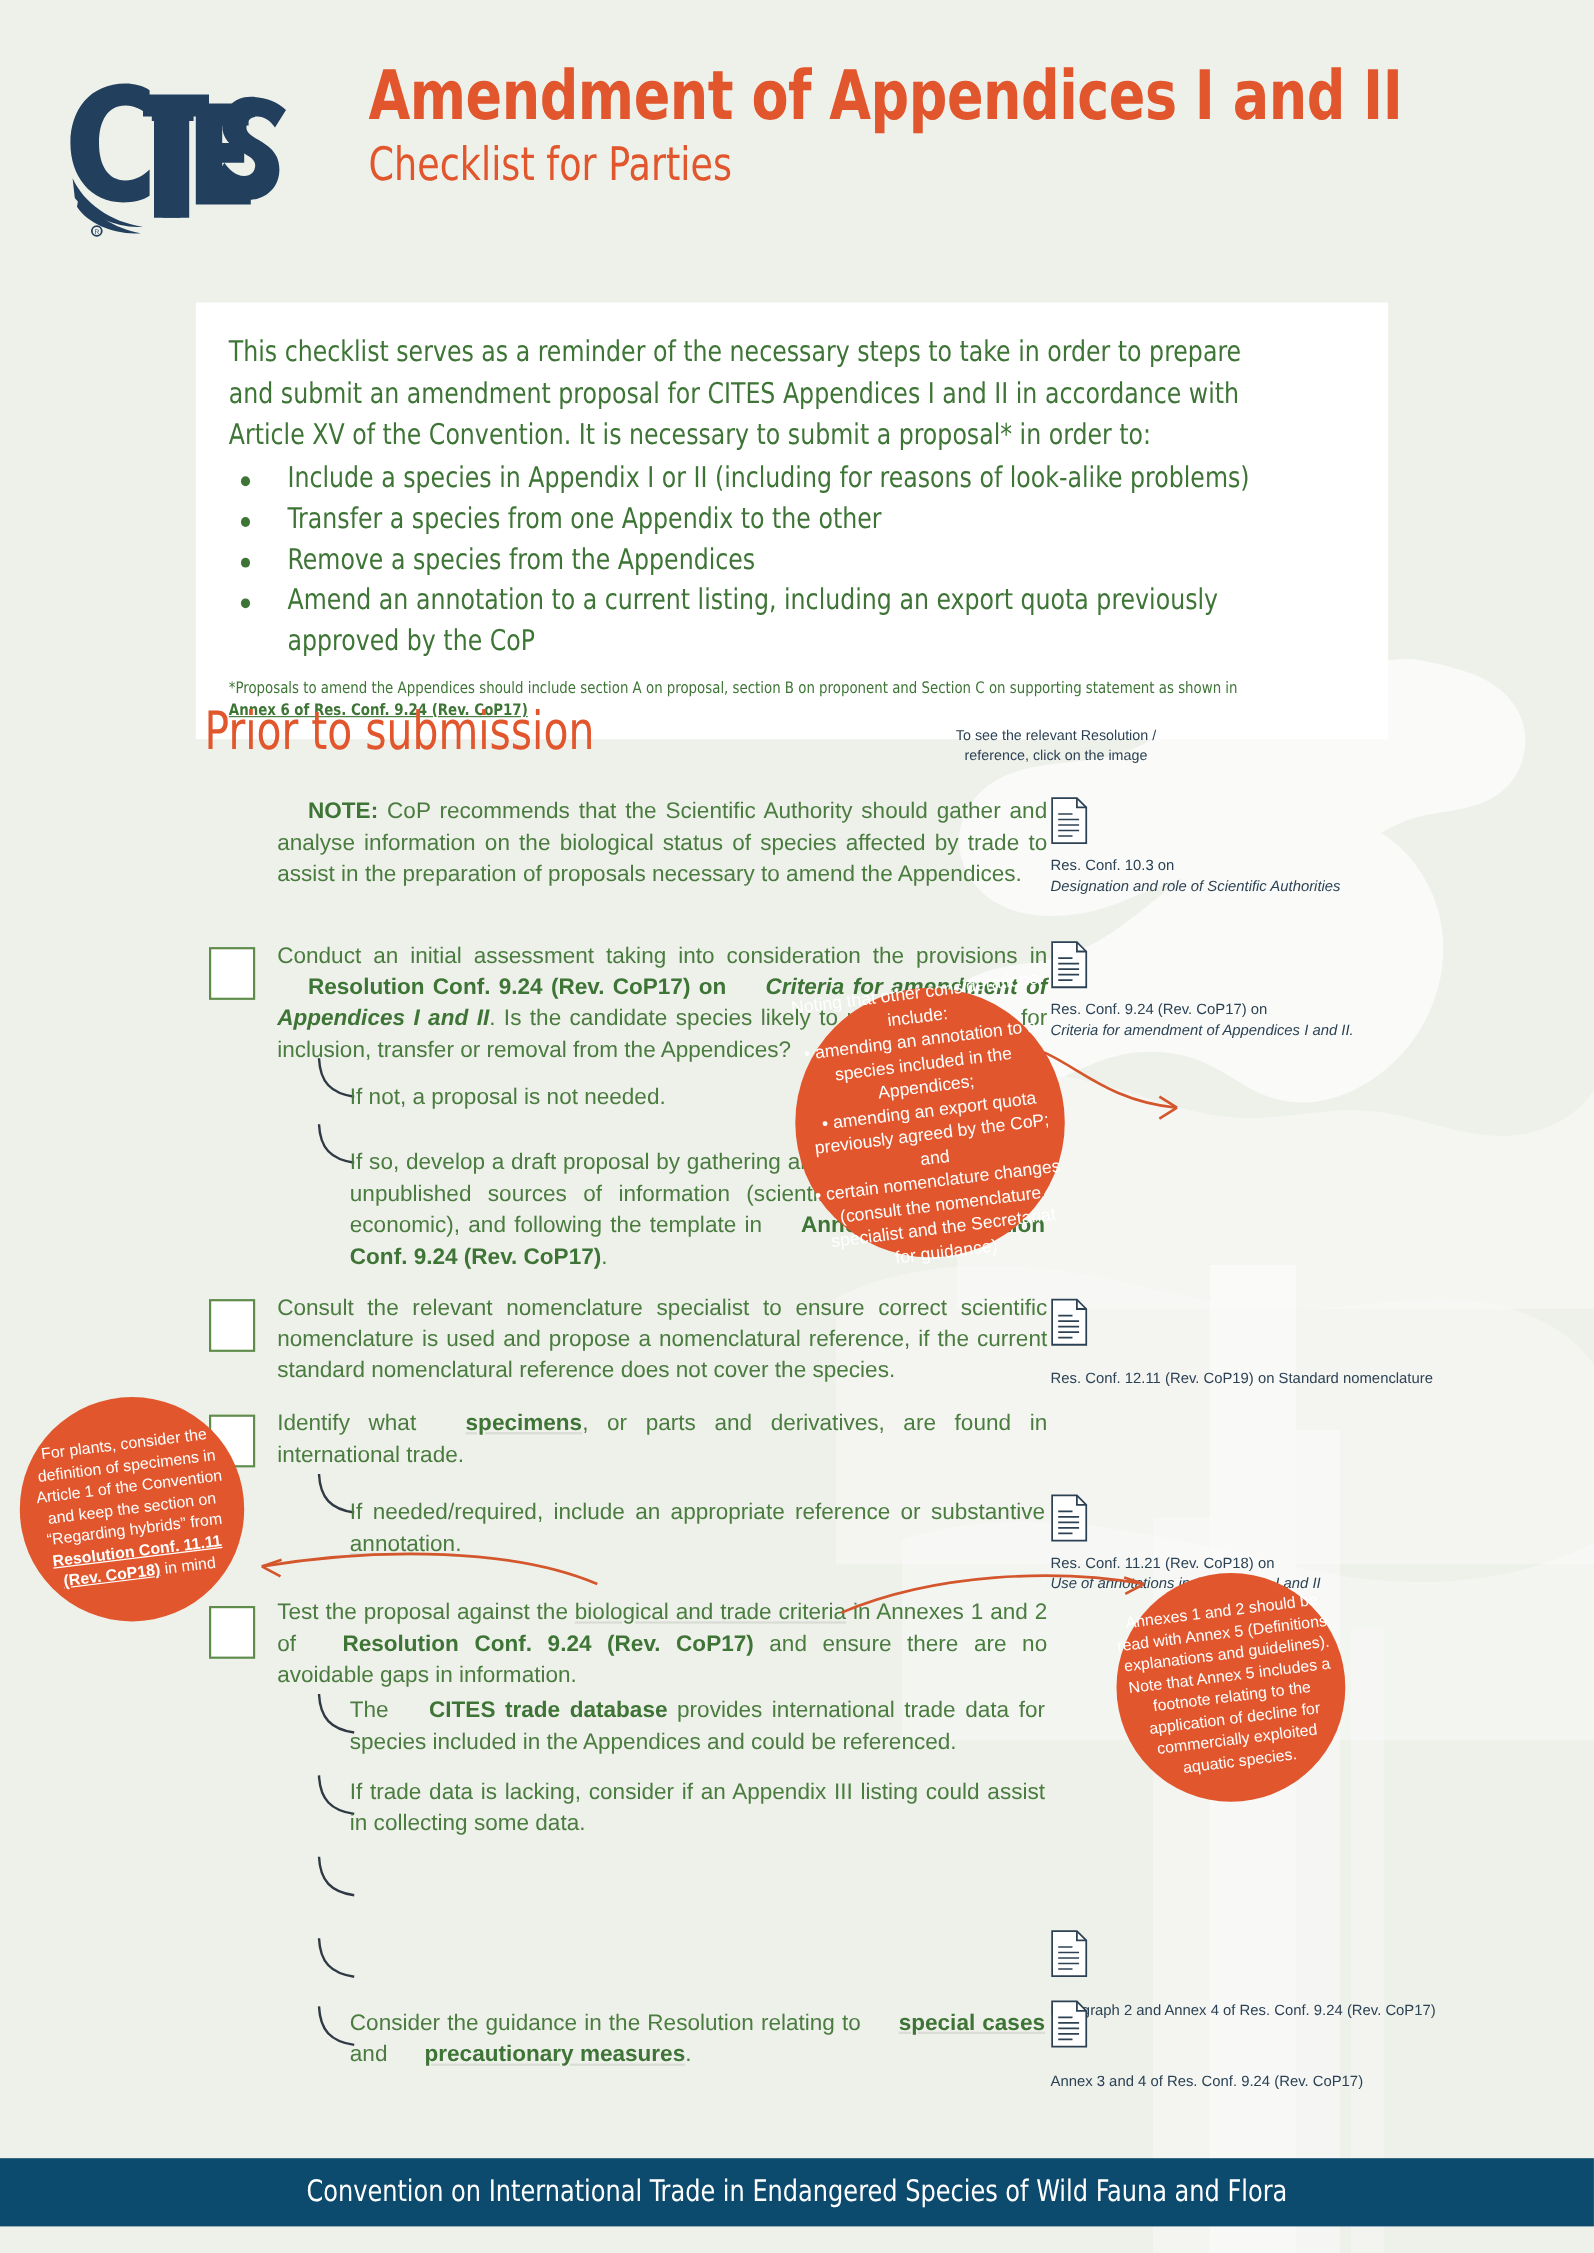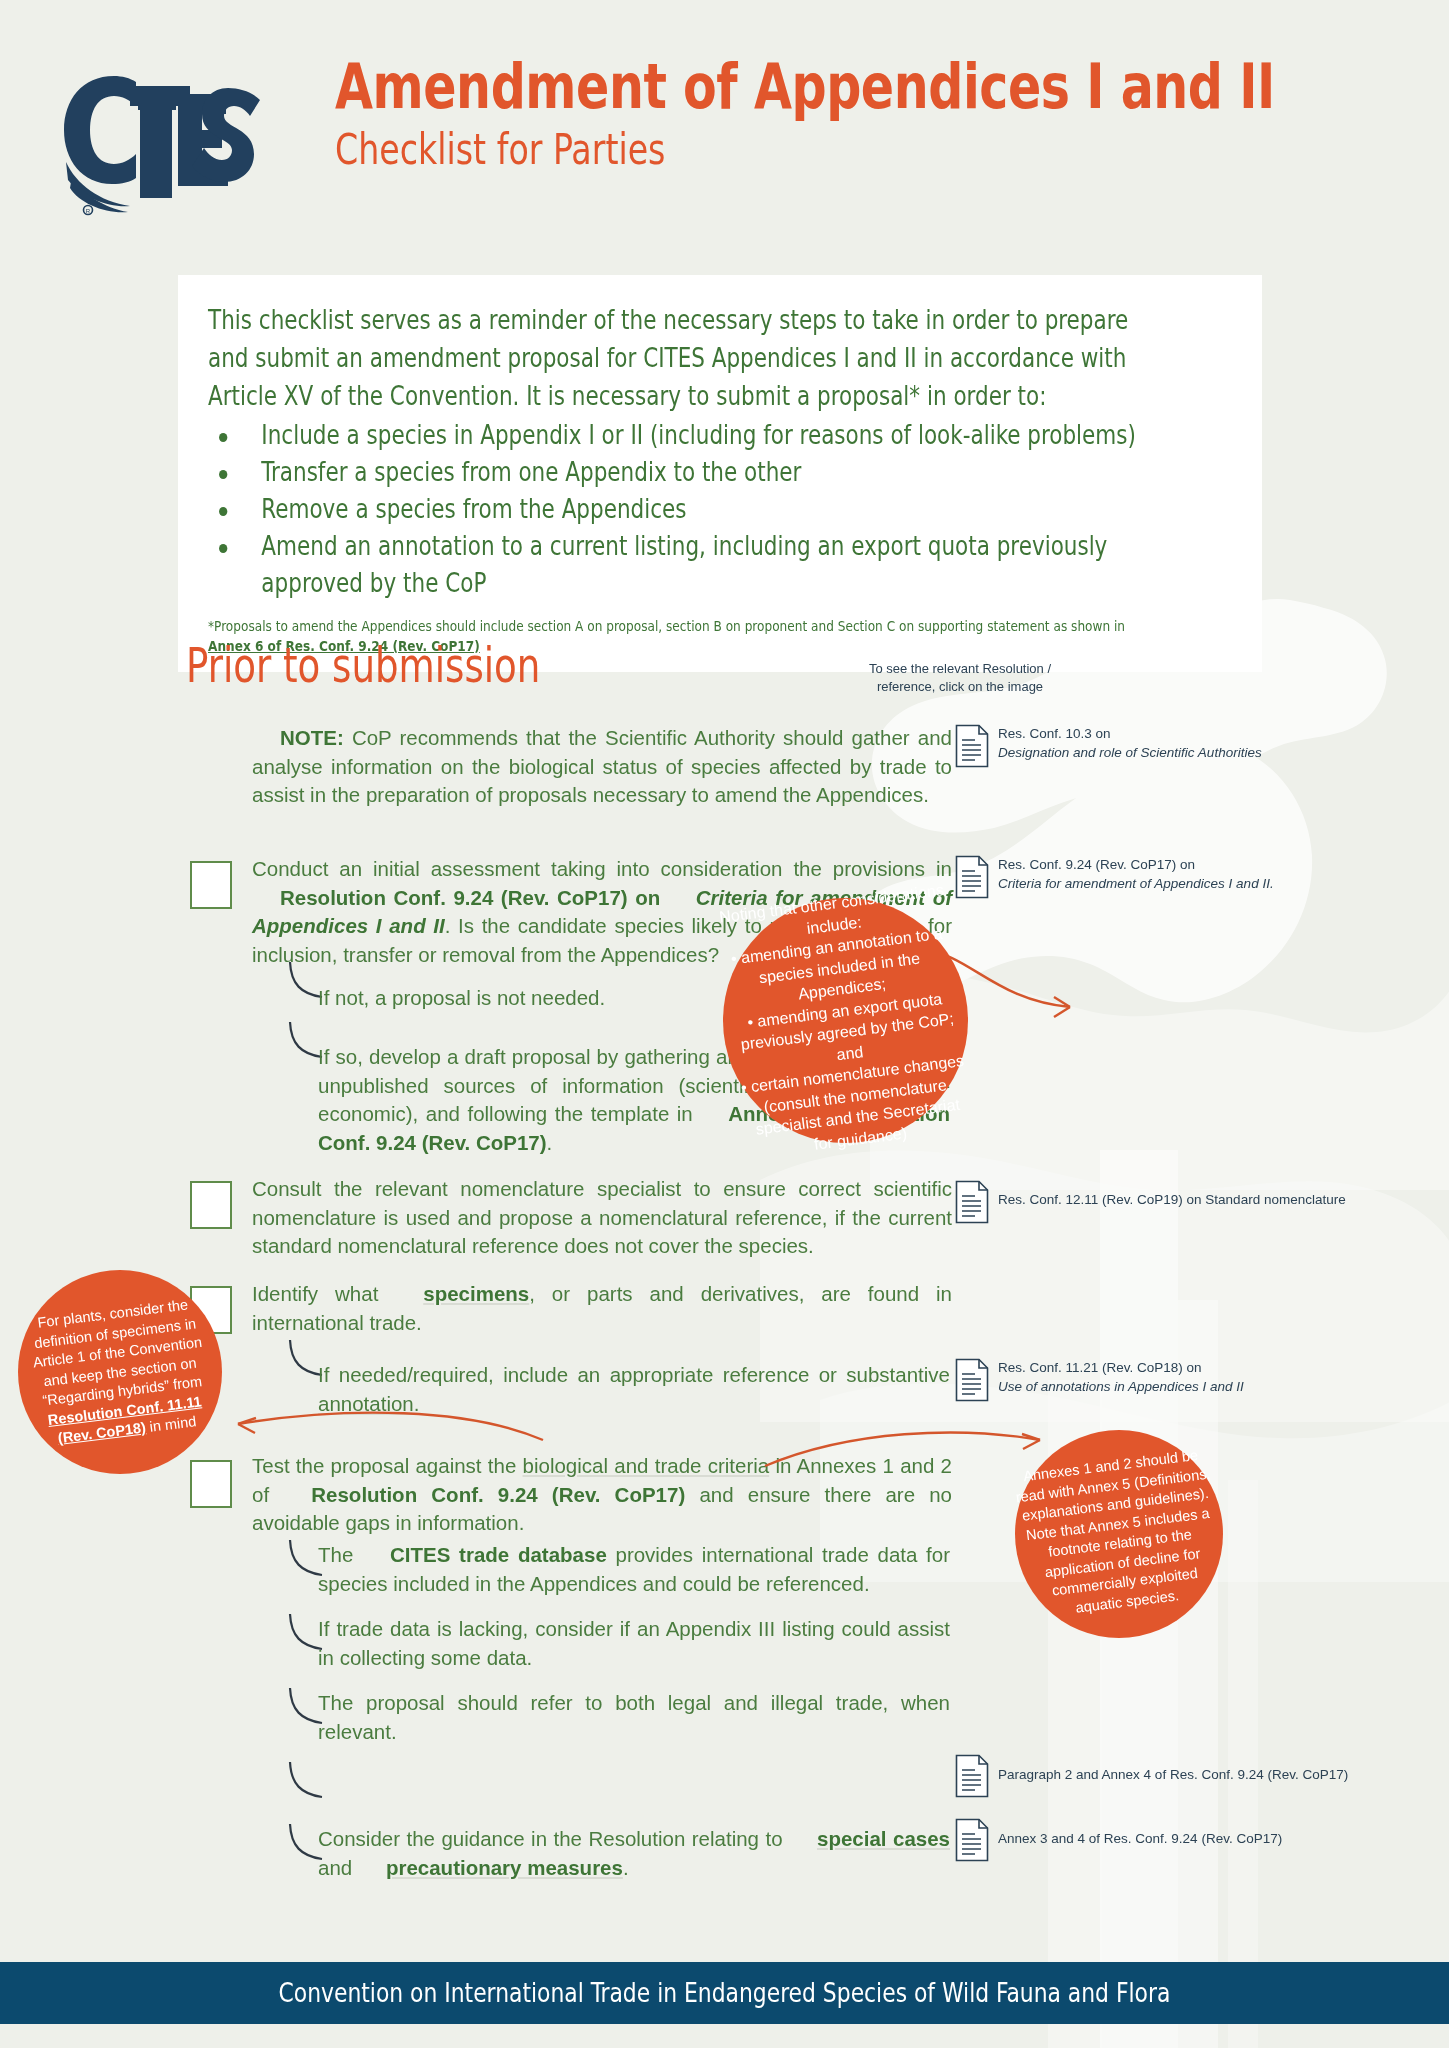--- a/index.html
+++ b/index.html
@@ -77,21 +77,21 @@
   .body-text{
     color:#4a7c3f;font-size:20.5px;line-height:28.5px;
     font-family:"Liberation Sans",sans-serif;
   }
   .body-text b{font-weight:bold;color:#3e7536;margin-left:28px;}
   .body-text i{font-style:italic;}
   .u{text-decoration:underline;text-decoration-color:#d9dcd4;}
   .just{text-align:justify;}
   .elbow{position:absolute;width:40px;height:44px;}
   
-  .ref{position:absolute;display:flex;align-items:flex-start;gap:9px;}
+  .ref{position:absolute;display:flex;align-items:flex-start;gap:9px;flex-direction:column;}
   .doc-ico{width:34px;height:44px;flex:none;}
   .ref-txt{
     font-size:13.5px;line-height:19px;color:#2c4254;
     font-family:"Liberation Sans",sans-serif;white-space:nowrap;
   }
   .ref-txt i{font-style:italic;}
   
   .circle{
     position:absolute;border-radius:50%;background:#e1562c;color:#ffffff;
     display:flex;align-items:center;justify-content:center;text-align:center;
@@ -345,23 +345,20 @@
   <svg class="elbow" style="left:285px;top:1612px;" viewBox="0 0 40 44">
     <path d="M5 2 C6 24 16 34 37 37" fill="none" stroke="#2f3a45" stroke-width="2.2"></path>
   </svg>
   <div class="row" style="left:318px;top:1615px;width:632px;">
     <div class="body-text just">If trade data is lacking, consider if an Appendix III listing could assist in collecting some data.</div>
   </div>
 
   <svg class="elbow" style="left:285px;top:1686px;" viewBox="0 0 40 44">
     <path d="M5 2 C6 24 16 34 37 37" fill="none" stroke="#2f3a45" stroke-width="2.2"></path>
   </svg>
-  <div class="row" style="left:318px;top:1689px;width:632px;">
-    <div class="body-text just">The proposal should refer to both legal and illegal trade, when relevant.</div>
-  </div>
 
   <svg class="elbow" style="left:285px;top:1760px;" viewBox="0 0 40 44">
     <path d="M5 2 C6 24 16 34 37 37" fill="none" stroke="#2f3a45" stroke-width="2.2"></path>
   </svg>
   <div class="ref" style="left:955px;top:1754px;">
     <svg class="doc-ico" viewBox="0 0 34 44">
       <path d="M1.5 1.5 H24 L32.5 10 V42.5 H1.5 Z" fill="#fff" stroke="#2c4254" stroke-width="1.6"></path>
       <path d="M24 1.5 V10 H32.5" fill="none" stroke="#2c4254" stroke-width="1.6"></path>
       <g stroke="#2c4254" stroke-width="1.5">
         <line x1="7" y1="16" x2="20" y2="16"></line>

